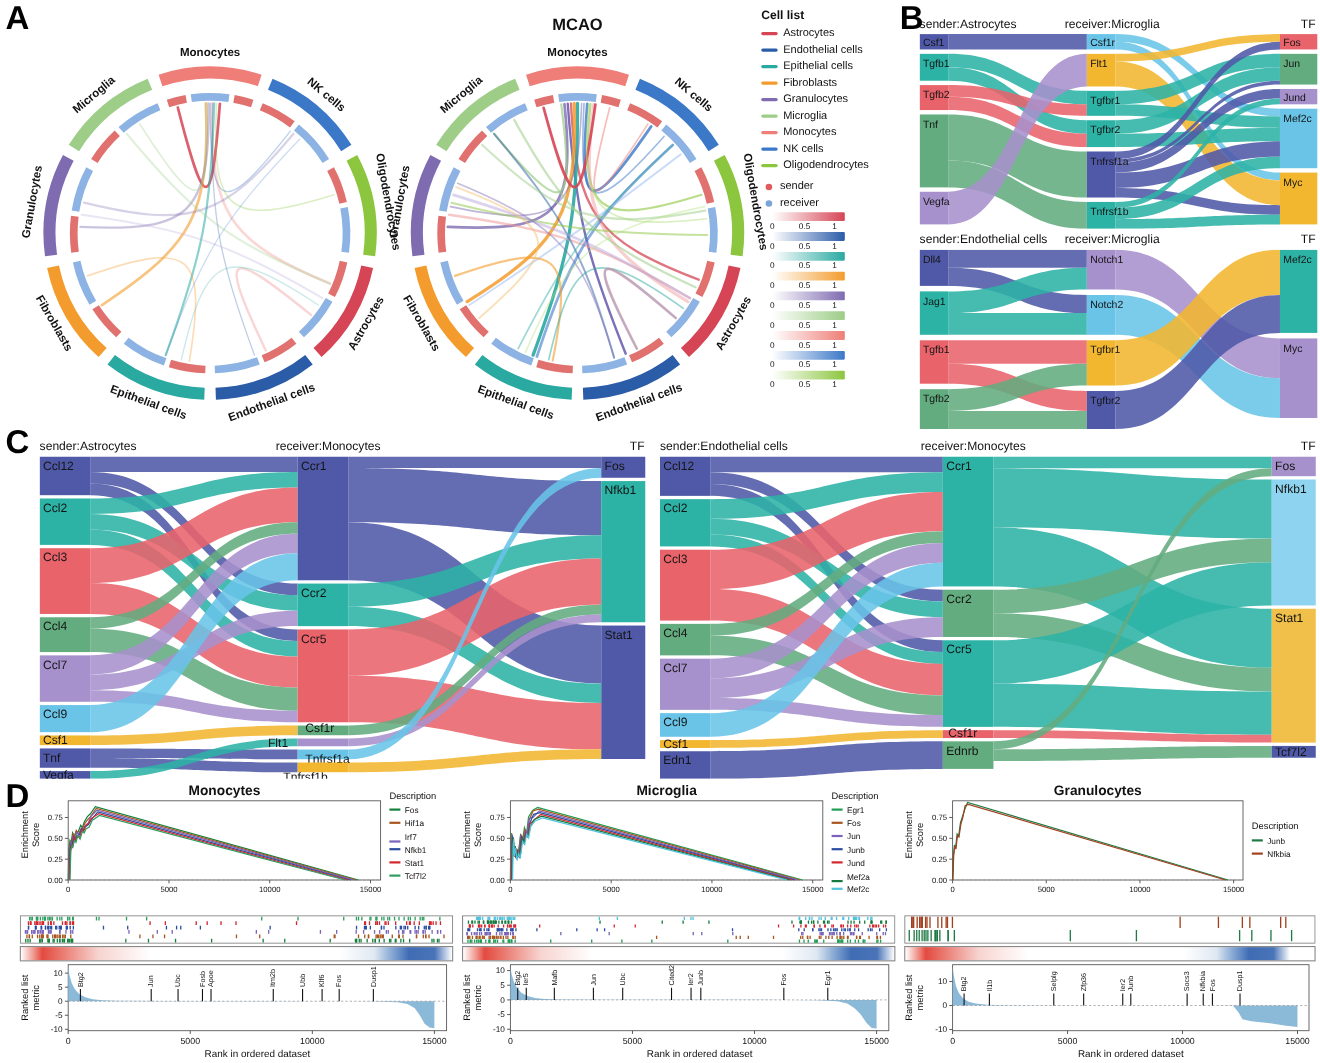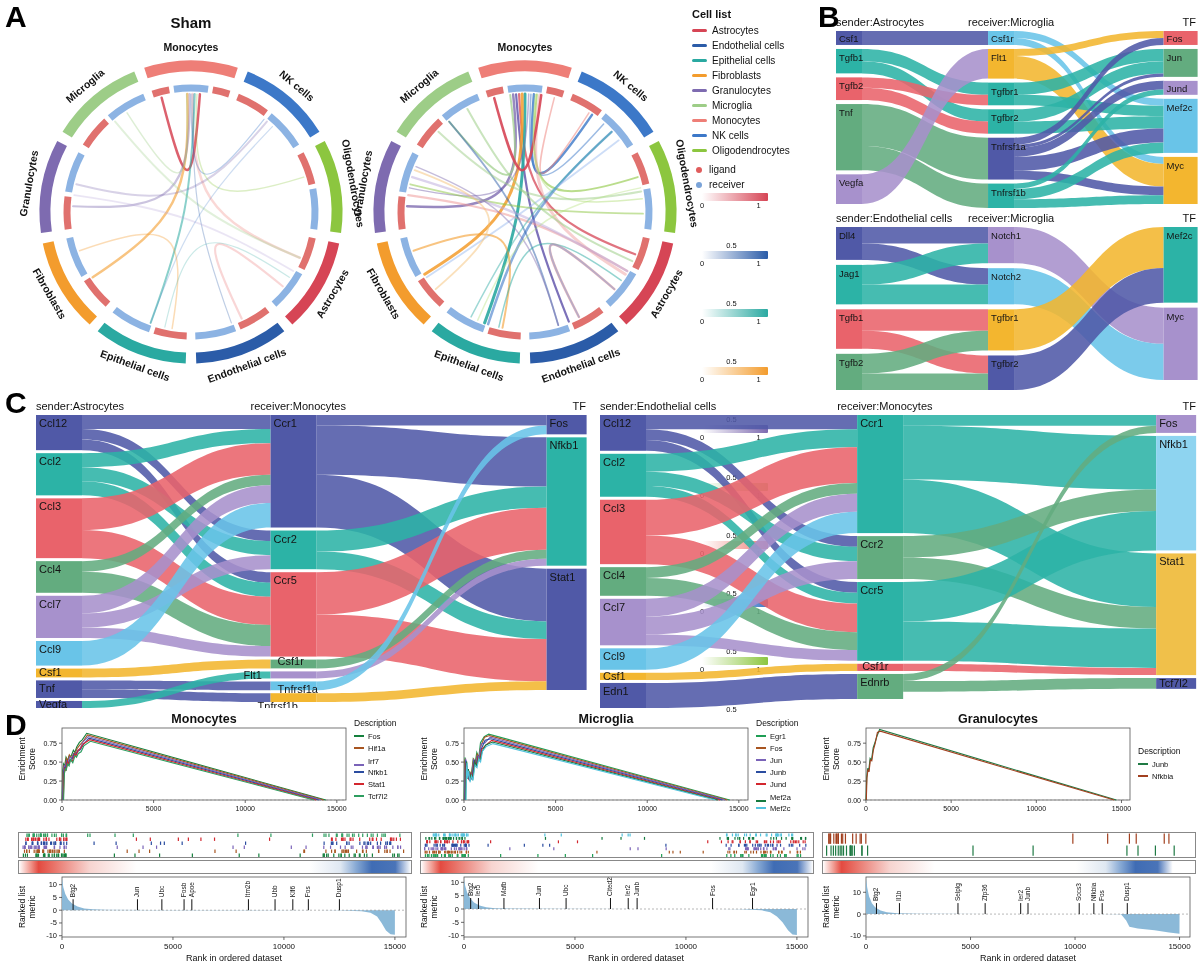--- a/index.html
+++ b/index.html
@@ -9,39 +9,38 @@
   .circos{position:absolute;}
   .legend{position:absolute;font-size:10px;color:#111;}
   .legend .ltitle{font-weight:bold;font-size:11px;margin-bottom:3px;}
   .litem{display:flex;align-items:center;height:15px;}
   .lswatch{width:15px;height:3px;border-radius:2px;margin-right:5px;flex:none;}
   .ldot{width:6px;height:6px;border-radius:50%;margin:0 7px 0 4px;flex:none;}
   .scale{margin-top:1px;}
   .sbar{width:66px;height:8px;margin-left:10px;border-radius:1px;}
   .sticks{width:78px;margin-left:2px;display:flex;font-size:7.5px;color:#111;justify-content:flex-start;}
   .sticks span:nth-child(1){margin-left:6px;}
-  .sticks span:nth-child(2){margin-left:22px;margin-top:40px;}
+  .sticks span:nth-child(2){margin-left:22px;}
   .sticks span:nth-child(3){margin-left:20px;}
   .sankey{position:absolute;text-align:right;}
   .sktitles{position:relative;height:15px;font-size:11px;color:#111;}
   .sktitles span{position:absolute;top:0;white-space:nowrap;}
   .gsea{position:absolute;}
   svg text{font-family:"Liberation Sans",sans-serif;}
 </style>
 </head>
 <body>
 
 <div id="fig">
   <div class="plabel" style="left:5px;top:2px">A</div>
   <div class="plabel" style="left:818px;top:2px">B</div>
   <div class="plabel" style="left:5px;top:388px">C</div>
   <div class="plabel" style="left:5px;top:710px">D</div>
 
   <div class="circos" id="circos0" style="left:18px;top:8px;width:346px;height:378px">
-      <div class="ctitle" style="top: 6px;">Sham</div>
       <svg width="346" height="352" viewBox="0 0 346 352" style="position:absolute;top:26px;left:0">
         <path d="M127.9,39.1 A146,146 0 0 1 218.1,39.1" stroke="#ee7e77" stroke-width="11" fill="none"></path>
         <text x="173" y="17" font-size="10.5" fill="#111" text-anchor="middle" font-weight="bold" transform="rotate(0 173 14)">Monocytes</text>
         <path d="M134.7,60.1 A124,124 0 0 1 151.3,55.9" stroke="#e0716e" stroke-width="7" fill="none"></path>
         <path d="M155.9,55.2 A124,124 0 0 1 190.1,55.2" stroke="#8cb3e3" stroke-width="7" fill="none"></path>
         <path d="M194.7,55.9 A124,124 0 0 1 211.3,60.1" stroke="#e0716e" stroke-width="7" fill="none"></path>
         <path d="M227.7,42.6 A146,146 0 0 1 296.8,100.6" stroke="#3c78c8" stroke-width="11" fill="none"></path>
         <text x="278.41716798859244" y="55.368711328487606" font-size="10.5" fill="#111" text-anchor="middle" font-weight="bold" transform="rotate(40 278.41716798859244 52.368711328487606)">NK cells</text>
         <path d="M219.5,63.0 A124,124 0 0 1 247.8,79.1" stroke="#e0716e" stroke-width="7" fill="none"></path>
         <path d="M251.5,82.0 A124,124 0 0 1 278.2,112.3" stroke="#8cb3e3" stroke-width="7" fill="none"></path>
@@ -85,20 +84,21 @@
         <path d="M245.9721906521914,85.26888660530258 C183.94582859782872,164.0903329907954 173,160.3 173,60" stroke="#3c78c8" stroke-width="1.2" stroke-opacity="0.35" fill="none" stroke-linecap="round"></path>
         <path d="M213.35837691242892,288.88372925273717 C179.05375653686434,194.6325593879106 173.33361738296273,160.30314436285968 175.22411588641816,60.020962419064546" stroke="#2b5ca8" stroke-width="1.2" stroke-opacity="0.3" fill="none" stroke-linecap="round"></path>
         <path d="M61.56358831197724,216.80626431515284 C156.2845382467966,183.82093964727292 170.17010297785453,195.4723118917919 154.1340198523635,294.48207927861256" stroke="#f39c2d" stroke-width="1.5" stroke-opacity="0.35" fill="none" stroke-linecap="round"></path>
         <path d="M146.85727728090282,293.06762380805645 C169.0785915921354,195.26014357120846 187.74270596056877,187.79503042160718 271.28470640379174,243.3002028107146" stroke="#2aa9a1" stroke-width="1.2" stroke-opacity="0.25" fill="none" stroke-linecap="round"></path>
         <path d="M109.07843118663669,78.81314078750925 C163.4117646779955,163.1219711181264 172.33288376674216,160.31257633426156 168.55255844494772,60.083842228410475" stroke="#9dcd87" stroke-width="1.5" stroke-opacity="0.35" fill="none" stroke-linecap="round"></path>
         <path d="M56.2064047528809,161.16978582274965 C155.48096071293213,175.47546787341244 188.32864964698456,186.85 275.1909976465638,237" stroke="#b9a8dc" stroke-width="1.8" stroke-opacity="0.3" fill="none" stroke-linecap="round"></path>
         <path d="M254.37510616080903,92.54772035037882 C185.20626592412134,165.18215805255682 166.94624346313566,194.6325593879106 132.64162308757108,288.8837292527372" stroke="#3c78c8" stroke-width="1.2" stroke-opacity="0.25" fill="none" stroke-linecap="round"></path>
       </svg>
     </div>
   <div class="circos" id="circos1" style="left:352px;top:8px;width:346px;height:378px">
+      <div class="ctitle" style="top: 6px;">MCAO</div>
       <svg width="346" height="352" viewBox="0 0 346 352" style="position:absolute;top:26px;left:0">
         <path d="M127.9,39.1 A146,146 0 0 1 218.1,39.1" stroke="#ee7e77" stroke-width="11" fill="none"></path>
         <text x="173" y="17" font-size="10.5" fill="#111" text-anchor="middle" font-weight="bold" transform="rotate(0 173 14)">Monocytes</text>
         <path d="M134.7,60.1 A124,124 0 0 1 151.3,55.9" stroke="#e0716e" stroke-width="7" fill="none"></path>
         <path d="M155.9,55.2 A124,124 0 0 1 190.1,55.2" stroke="#8cb3e3" stroke-width="7" fill="none"></path>
         <path d="M194.7,55.9 A124,124 0 0 1 211.3,60.1" stroke="#e0716e" stroke-width="7" fill="none"></path>
         <path d="M227.7,42.6 A146,146 0 0 1 296.8,100.6" stroke="#3c78c8" stroke-width="11" fill="none"></path>
         <text x="278.41716798859244" y="55.368711328487606" font-size="10.5" fill="#111" text-anchor="middle" font-weight="bold" transform="rotate(40 278.41716798859244 52.368711328487606)">NK cells</text>
         <path d="M219.5,63.0 A124,124 0 0 1 247.8,79.1" stroke="#e0716e" stroke-width="7" fill="none"></path>
         <path d="M251.5,82.0 A124,124 0 0 1 278.2,112.3" stroke="#8cb3e3" stroke-width="7" fill="none"></path>
@@ -196,21 +196,21 @@
       <div class="litem">
         <span class="lswatch" style="background:#3c78c8"></span>
         <span>NK cells</span>
       </div>
       <div class="litem">
         <span class="lswatch" style="background:#8cc63f"></span>
         <span>Oligodendrocytes</span>
       </div>
       <div class="litem" style="margin-top:4px">
         <span class="ldot" style="background:#e05c5c"></span>
-        <span>ligand</span>
+        <span>sender</span>
       </div>
       <div class="litem">
         <span class="ldot" style="background:#7aa3d8"></span>
         <span>receiver</span>
       </div>
       <div class="scale">
         <div class="sbar" style="background:linear-gradient(to right,#ffffff,#d64555)"></div>
         <div class="sticks">
           <span>0</span>
           <span>0.5</span>

